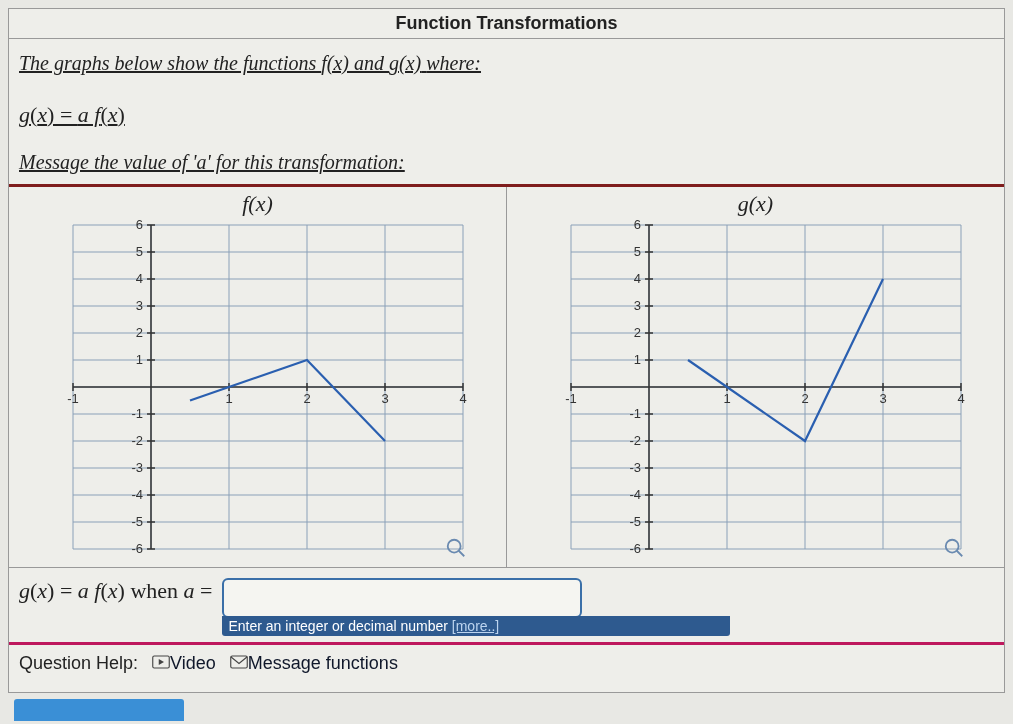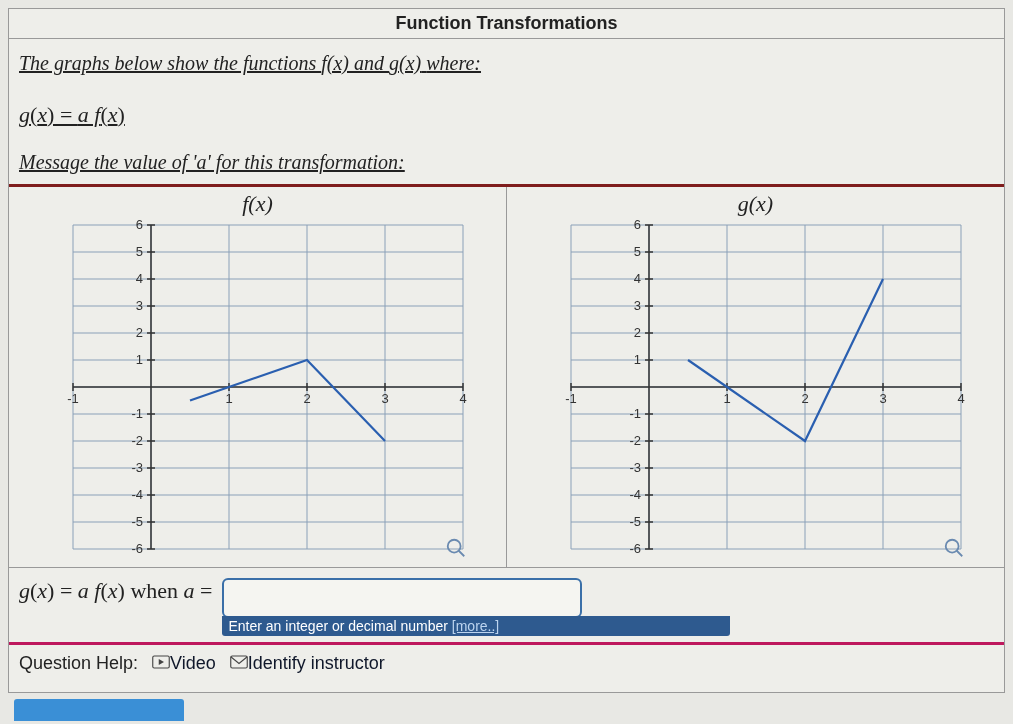--- a/index.html
+++ b/index.html
@@ -276,19 +276,19 @@
       </span>
       <span>Video</span>
     </span>
     <span class="link">
       <span class="mail-icon">
         <svg viewBox="0 0 24 18">
             <rect x="1" y="1" width="22" height="16" rx="2" fill="none" stroke="#444" stroke-width="1.5"></rect>
             <polyline points="1,2 12,11 23,2" fill="none" stroke="#444" stroke-width="1.5"></polyline>
           </svg>
       </span>
-      <span>Identify instructor</span>
+      <span>Message functions</span>
     </span>
   </div>
 
 </div>
 
 <div class="bottom-btn"></div>
 
 </body></html>

